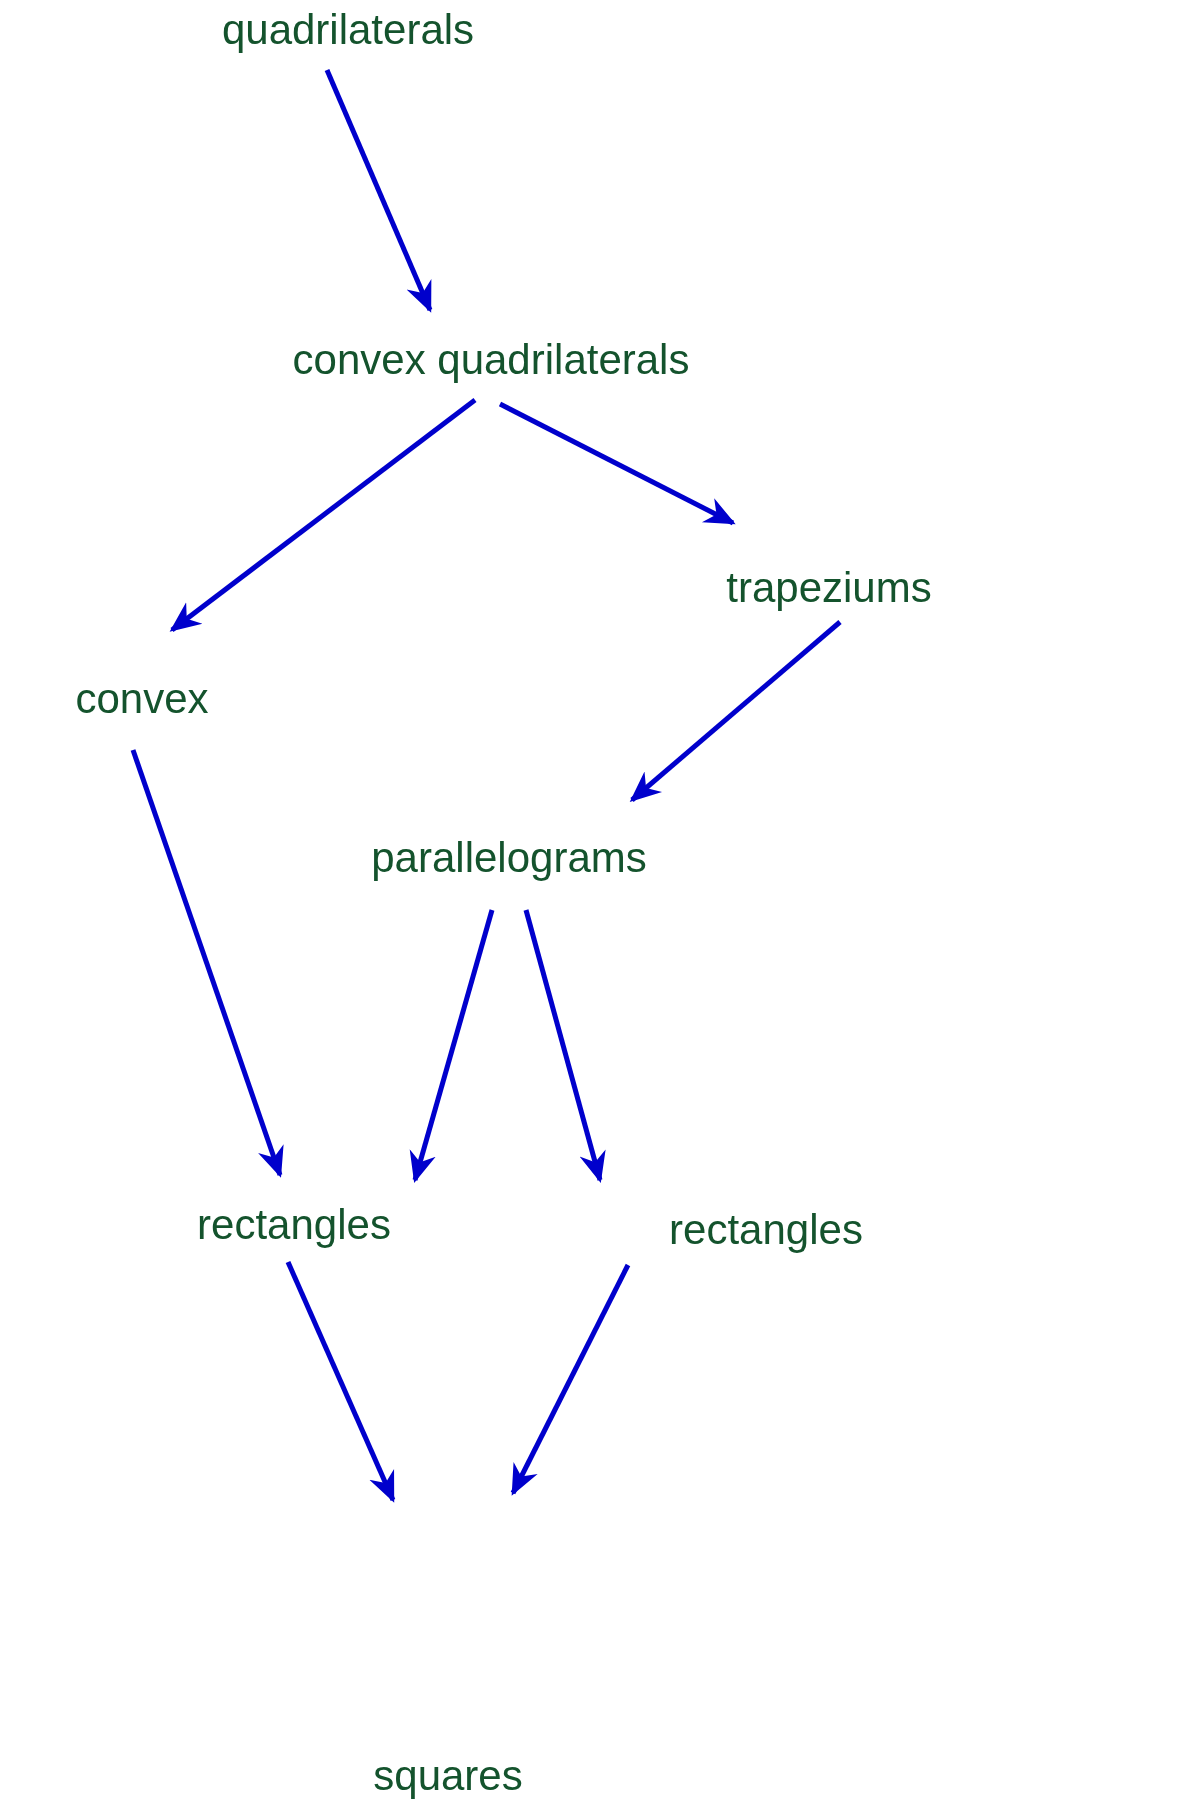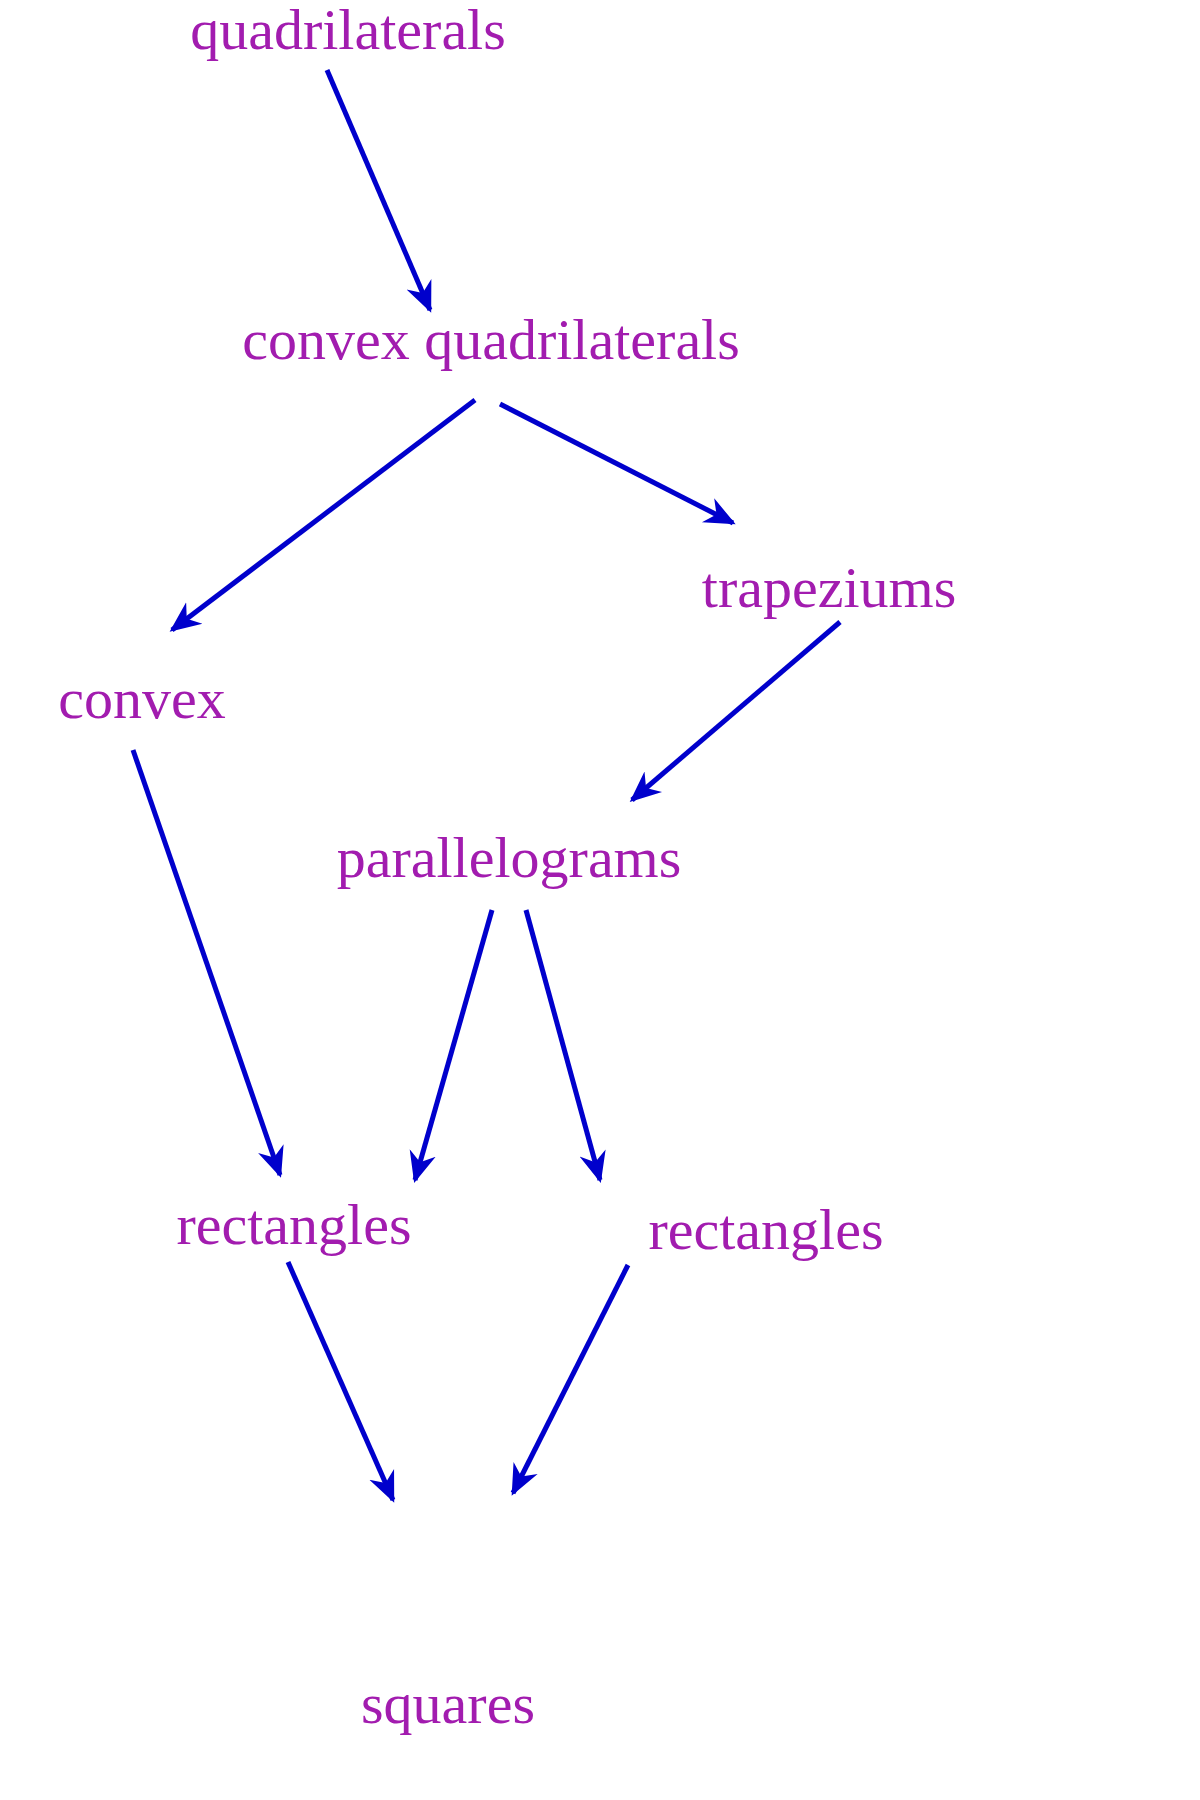--- a/index.html
+++ b/index.html
@@ -21,23 +21,23 @@
   }
   #edges {
     position: absolute;
     left: 0;
     top: 0;
     width: 1200px;
     height: 1800px;
   }
   .node-label {
     position: absolute;
-    color: #a21caf;
-    font-family: Liberation Serif, serif;
-    font-size: 58px;
+    color: #14532d;
+    font-family: Liberation Sans, sans-serif;
+    font-size: 42px;
     line-height: 1;
     white-space: nowrap;
     transform: translate(-50%, -50%);
     letter-spacing: 0px;
   }
 </style>
 </head>
 <body>
 
 <div id="diagram">
@@ -56,27 +56,27 @@
         <line x1="133" y1="750" x2="280" y2="1175" marker-end="url(#arrowhead)" stroke="#0000cc"></line>
         <line x1="492" y1="910" x2="415" y2="1180" marker-end="url(#arrowhead)" stroke="#0000cc"></line>
         <line x1="526" y1="910" x2="600" y2="1180" marker-end="url(#arrowhead)" stroke="#0000cc"></line>
         <line x1="288" y1="1262" x2="393" y2="1500" marker-end="url(#arrowhead)" stroke="#0000cc"></line>
         <line x1="628" y1="1265" x2="513" y2="1493" marker-end="url(#arrowhead)" stroke="#0000cc"></line>
       </g>
   </svg>
 
   <div class="node-label" style="left:348px; top:30px;">quadrilaterals</div>
 
-  <div class="node-label" style="left:491px; top:340px;">convex quadrilaterals</div>
+  <div class="node-label" style="left:491px; top:360px;">convex quadrilaterals</div>
 
   <div class="node-label" style="left:829px; top:588px;text-align:center;">trapeziums</div>
 
   <div class="node-label" style="left:142px; top:699px;">convex</div>
 
   <div class="node-label" style="left:509px; top:858px;">parallelograms</div>
 
   <div class="node-label" style="left:294px; top:1225px;">rectangles</div>
 
   <div class="node-label" style="left:766px; top:1230px;">rectangles</div>
 
-  <div class="node-label" style="left:448px; top:1704px;">squares</div>
+  <div class="node-label" style="left:448px; top:1776px;">squares</div>
 
 </div>
 
 </body></html>

